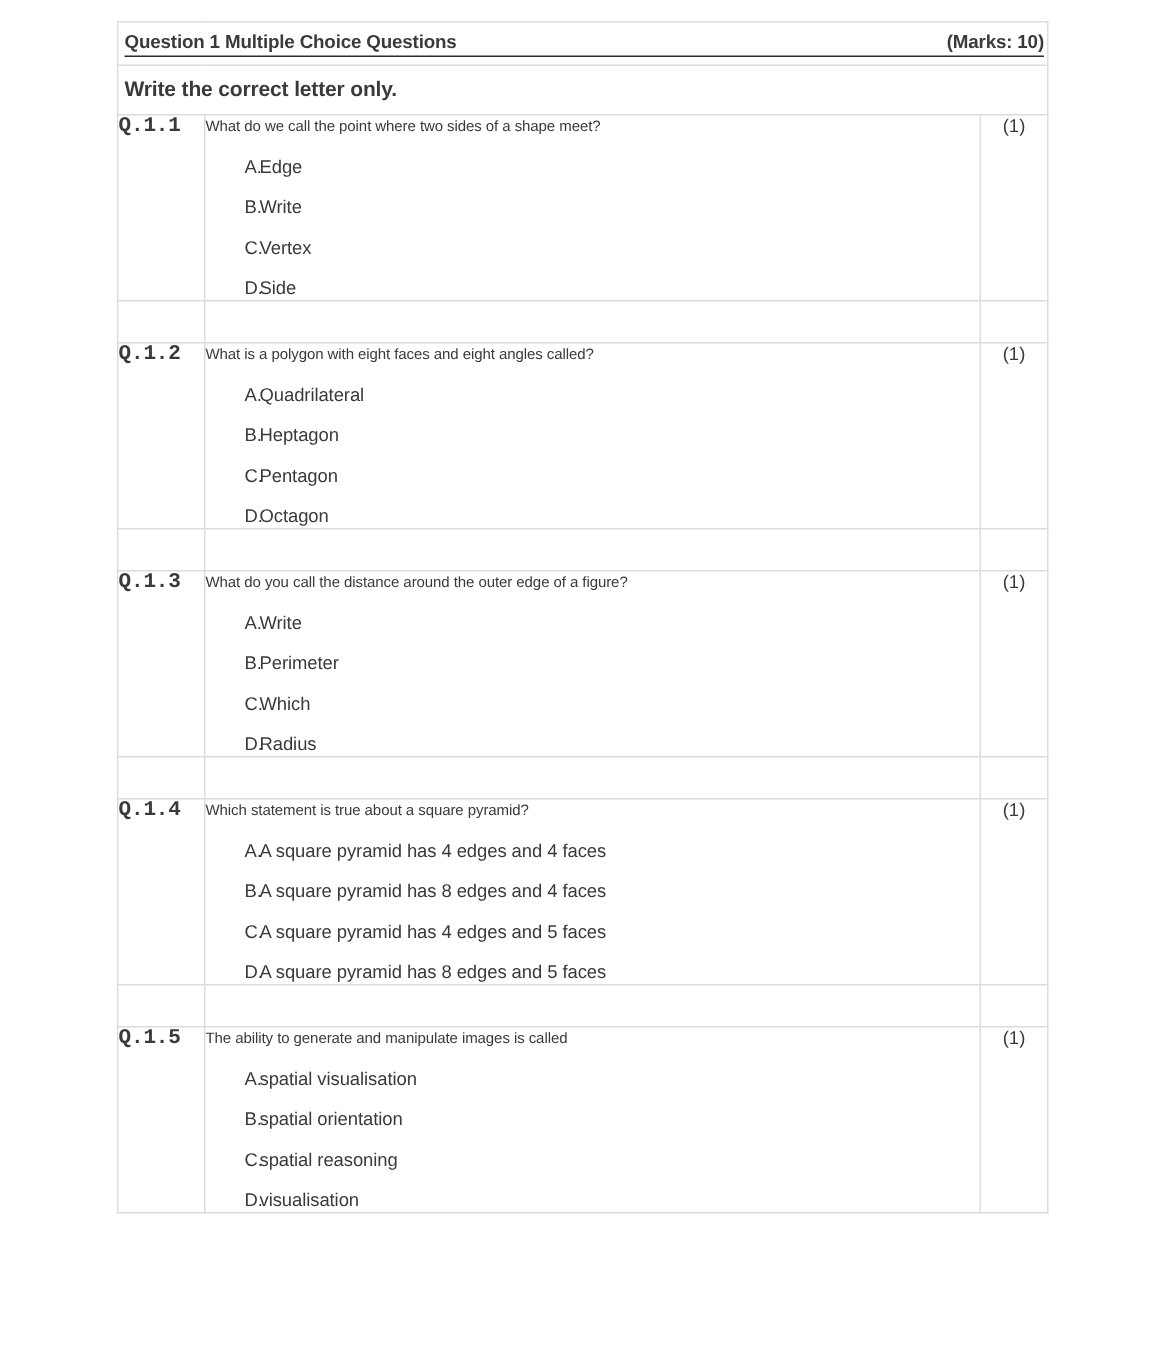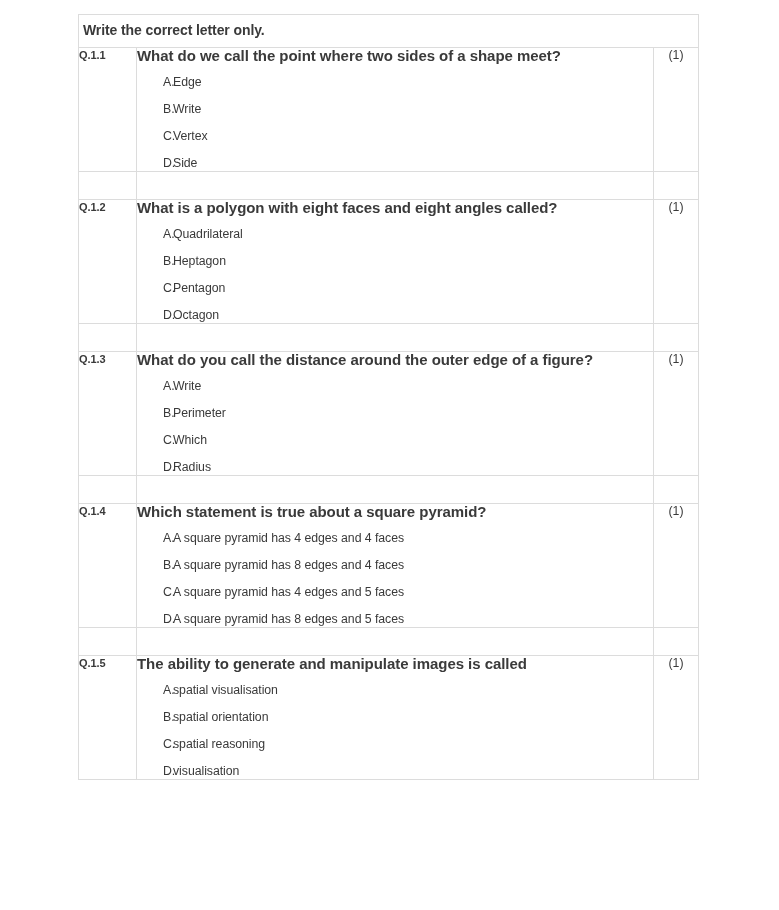--- a/index.html
+++ b/index.html
@@ -65,35 +65,35 @@
   .instruction-text {
     font-weight: bold;
     font-size: 14px;
     line-height: 15px;
     letter-spacing: -0.1px;
   }
 
   
   .q-num {
     font-weight: bold;
-    font-size: 11px;
+    font-size: 14px;
     padding: 9px 0 0 6px;
     line-height: 15px;
     letter-spacing: -0.1px;
     white-space: nowrap;
+    font-family: Liberation Mono, monospace;
   }
   .q-body {
     padding: 9px 4px 14px 6px;
   }
   .q-stem {
-    font-size: 15px;
+    font-size: 10px;
     line-height: 15px;
     letter-spacing: -0.05px;
     margin: 0 0 12px 0;
-    font-weight: bold;
   }
   .opt-list {
     margin: 0;
     padding: 0;
     list-style: none;
   }
   .opt {
     display: flex;
     font-size: 12.3px;
     line-height: 15px;
@@ -125,20 +125,28 @@
 <body>
 
 <div class="page">
   <table class="exam-table">
     <colgroup>
       <col class="col-qno">
       <col class="col-body">
       <col class="col-marks">
     </colgroup>
     <tbody>
+      <tr class="header-row">
+        <td colspan="3">
+          <div class="header-inner">
+            <span>Question 1 Multiple Choice Questions</span>
+            <span>(Marks: 10)</span>
+          </div>
+        </td>
+      </tr>
       <tr class="instruction-row">
         <td colspan="3">
           <div class="instruction-text">Write the correct letter only.</div>
         </td>
       </tr>
     </tbody>
     <tbody id="questions-container">
   <tr class="question-row">
     <td class="q-num">Q.1.1</td>
     <td class="q-body">

